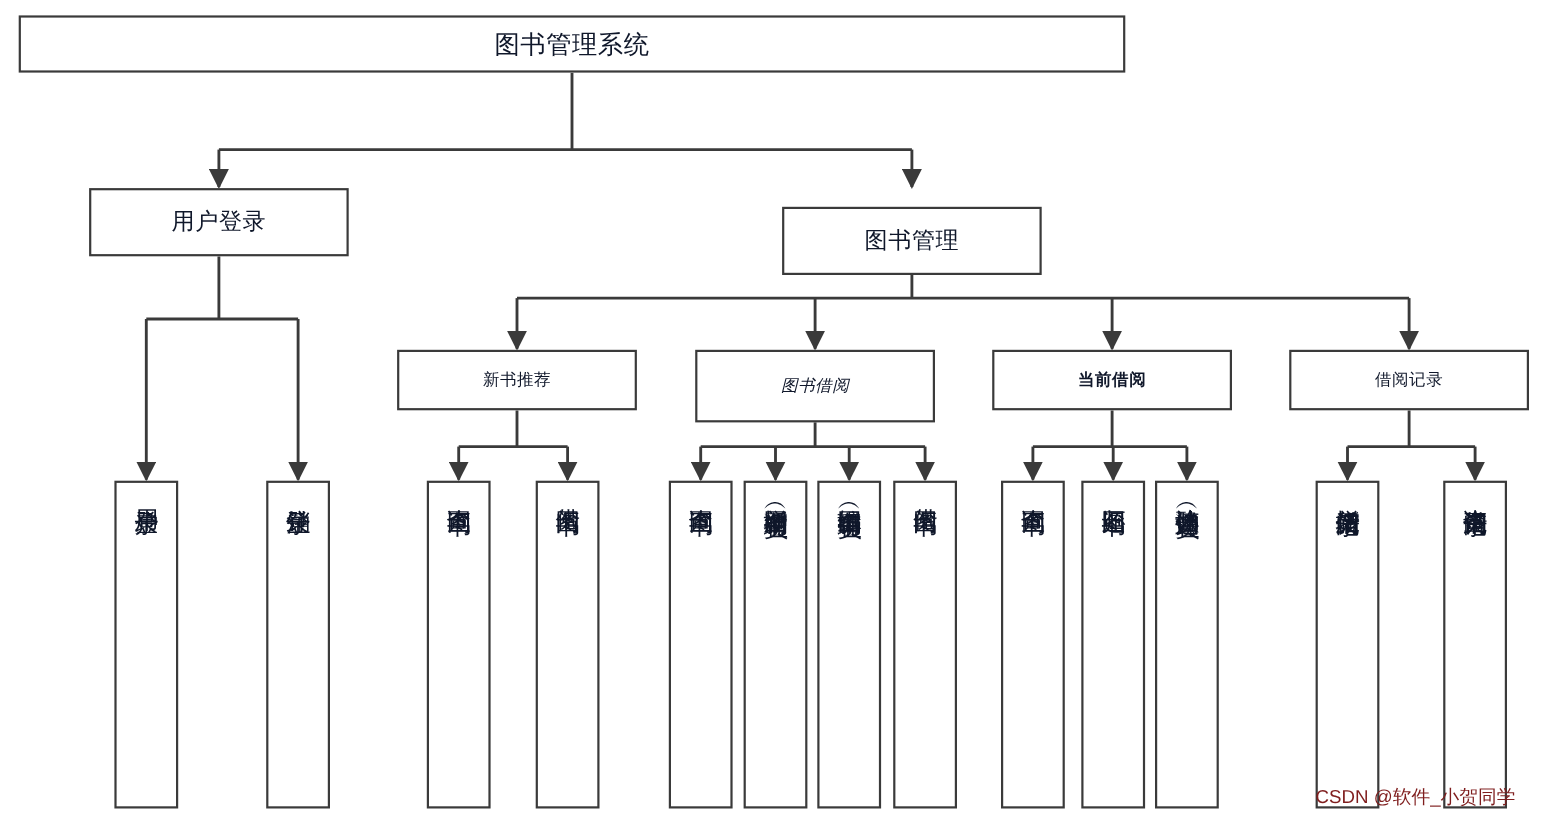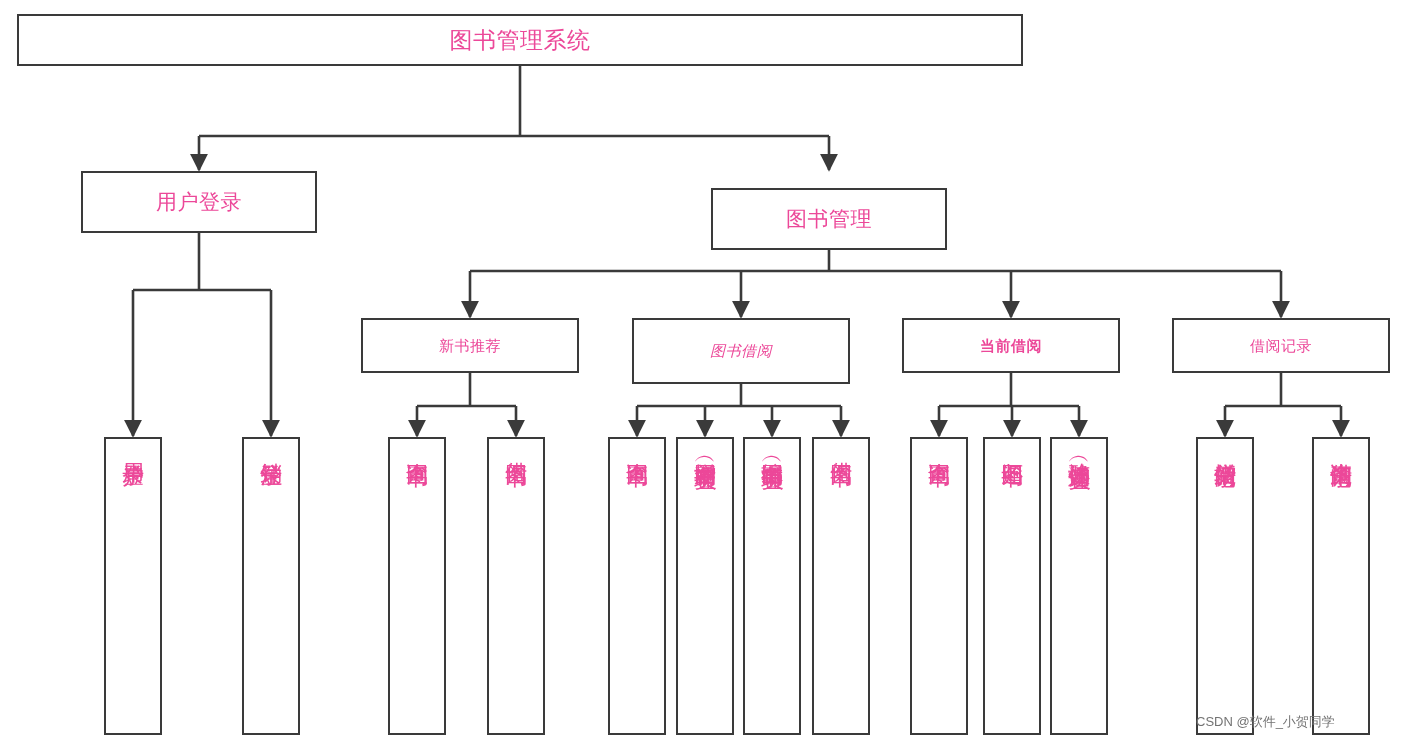--- a/index.html
+++ b/index.html
@@ -25,21 +25,21 @@
     height: 747px;
   }
   .node {
     position: absolute;
     box-sizing: border-box;
     border: 2px solid #3a3a3a;
     background: #ffffff;
     display: flex;
     align-items: center;
     justify-content: center;
-    color: #ec4899;
+    color: #0f172a;
   }
   .node-label {
     display: block;
     text-align: center;
     line-height: 1.05;
     letter-spacing: 0.5px;
   }
   .level-root .node-label { font-size: 23px; }
   .level-2 .node-label { font-size: 21px; }
   .level-3 .node-label { font-size: 15px; }
@@ -53,22 +53,22 @@
     text-orientation: upright;
     font-size: 22px;
     line-height: 1.12;
     letter-spacing: 1px;
     white-space: nowrap;
   }
   .watermark {
     position: absolute;
     left: 1196px;
     top: 713px;
-    font-size: 13px;
-    color: #737373;
+    font-size: 17px;
+    color: #7f1d1d;
     white-space: nowrap;
     font-family: "Liberation Sans", "DejaVu Sans", sans-serif;
   }
 </style>
 </head>
 <body>
 
 <div id="canvas">
 
   <svg id="diagram-svg" viewBox="0 0 1405 747" xmlns="http://www.w3.org/2000/svg">

